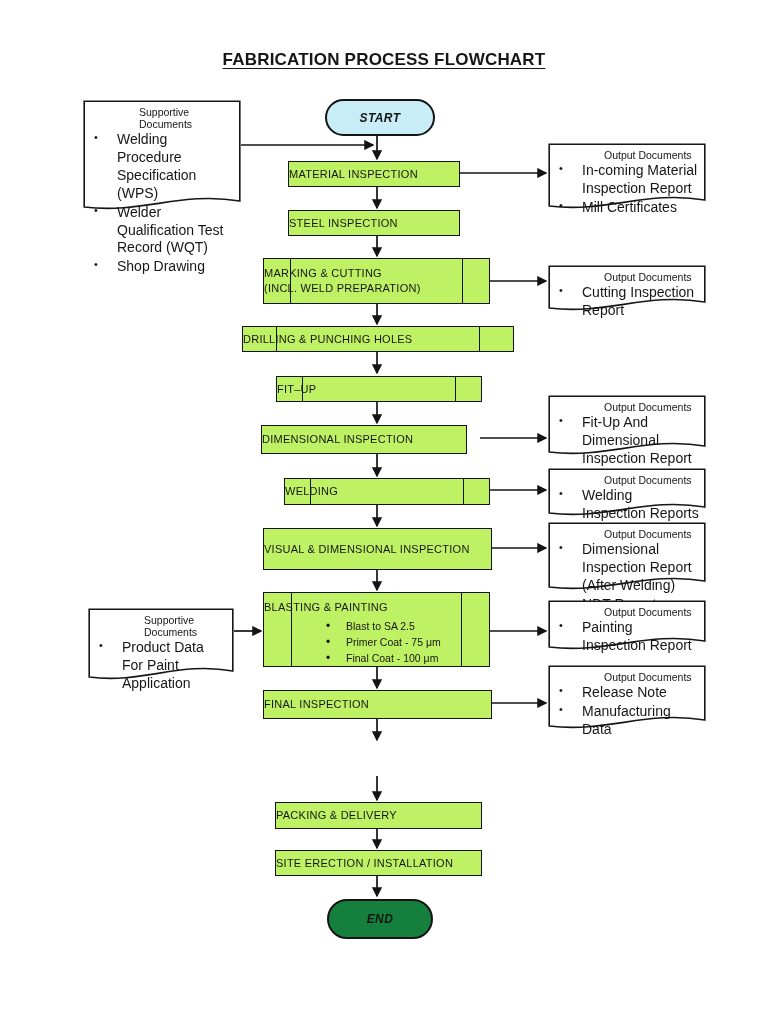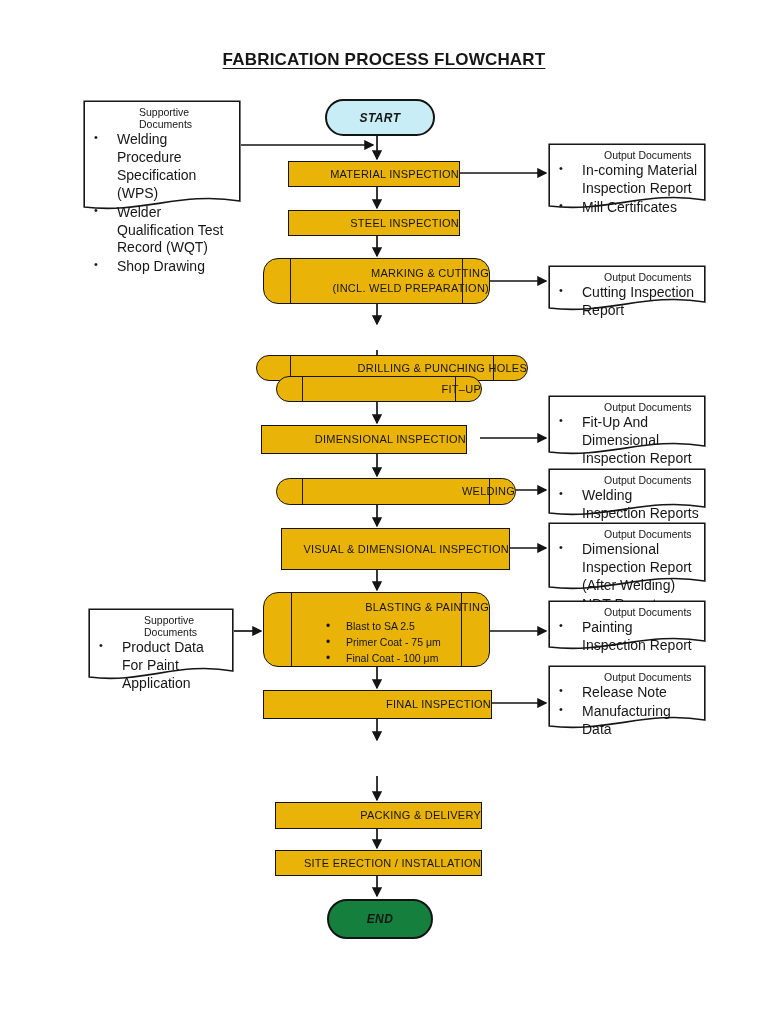--- a/index.html
+++ b/index.html
@@ -9,24 +9,24 @@
          font-size:17px;font-weight:bold;letter-spacing:.2px;}
   .title span{text-decoration:underline;text-underline-offset:3px;}
   
   svg.connectors{position:absolute;top:0;left:0;width:768px;height:1024px;pointer-events:none;}
   svg.connectors line{stroke:#141414;stroke-width:1.7;}
   
   .terminal{position:absolute;border:2px solid #141414;border-radius:20px;
             display:flex;align-items:center;justify-content:center;
             font-size:12px;font-weight:bold;font-style:italic;letter-spacing:.4px;}
   
-  .proc{position:absolute;background:#eab308;border:1.6px solid #141414;
-        display:flex;flex-direction:column;align-items:flex-end;justify-content:center;
+  .proc{position:absolute;background:#bef264;border:1.6px solid #141414;
+        display:flex;flex-direction:column;align-items:flex-start;justify-content:center;
         font-size:11px;letter-spacing:.25px;text-align:center;line-height:1.35;}
-  .proc.pre{border-width:1.8px;border-radius:15px;}
+  .proc.pre{border-width:1.8px;}
   .proc .bar-l,.proc .bar-r{position:absolute;top:0;bottom:0;width:0;}
   .proc .bar-l{left:var(--inset);border-left:1.6px solid #141414;}
   .proc .bar-r{right:var(--inset);border-right:1.6px solid #141414;}
   .proc .blast-list{list-style:none;margin:2px 0 0 0;padding:0 0 0 58px;text-align:left;
         font-size:10.5px;letter-spacing:0;width:100%;box-sizing:border-box;}
   .proc .blast-list li{position:relative;padding-left:24px;margin-top:2px;}
   .proc .blast-list li::before{content:"•";position:absolute;left:4px;top:-1px;font-size:12px;}
   
   .doc{position:absolute;}
   .doc svg.doc-outline{position:absolute;top:0;left:0;overflow:visible;}
@@ -93,43 +93,43 @@
     <span>STEEL INSPECTION</span>
   </div>
 
   <div class="proc pre" style="left:263px;top:258px;width:225px;height:44px;--inset:26px;">
     <span class="bar-l"></span>
     <span class="bar-r"></span>
     <span>MARKING &amp; CUTTING</span>
     <span>(INCL. WELD PREPARATION)</span>
   </div>
 
-  <div class="proc pre" style="left:256px;top:326px;width:270px;height:24px;margin-top:29px;--inset:33px;">
+  <div class="proc pre" style="left:242px;top:326px;width:270px;height:24px;--inset:33px;">
     <span class="bar-l"></span>
     <span class="bar-r"></span>
     <span>DRILLING &amp; PUNCHING HOLES</span>
   </div>
 
   <div class="proc pre" style="left:276px;top:376px;width:204px;height:24px;--inset:25px;">
     <span class="bar-l"></span>
     <span class="bar-r"></span>
     <span>FIT–UP</span>
   </div>
 
   <div class="proc" style="left:261px;top:425px;width:204px;height:27px;">
     <span>DIMENSIONAL INSPECTION</span>
   </div>
 
-  <div class="proc pre" style="left:276px;top:478px;width:204px;height:25px;padding-left:34px;--inset:25px;">
+  <div class="proc pre" style="left:284px;top:478px;width:204px;height:25px;--inset:25px;">
     <span class="bar-l"></span>
     <span class="bar-r"></span>
     <span>WELDING</span>
   </div>
 
-  <div class="proc" style="left:263px;top:528px;width:227px;height:40px;margin-left:18px;">
+  <div class="proc" style="left:263px;top:528px;width:227px;height:40px;">
     <span>VISUAL &amp; DIMENSIONAL INSPECTION</span>
   </div>
 
   <div class="proc pre" style="left:263px;top:592px;width:227px;height:75px;--inset:27px;justify-content:flex-start;padding-top:7px;box-sizing:border-box;">
     <span class="bar-l"></span>
     <span class="bar-r"></span>
     <span>BLASTING &amp; PAINTING</span>
     <ul class="blast-list">
       <li>Blast to SA 2.5</li>
       <li>Primer Coat - 75 μm</li>

